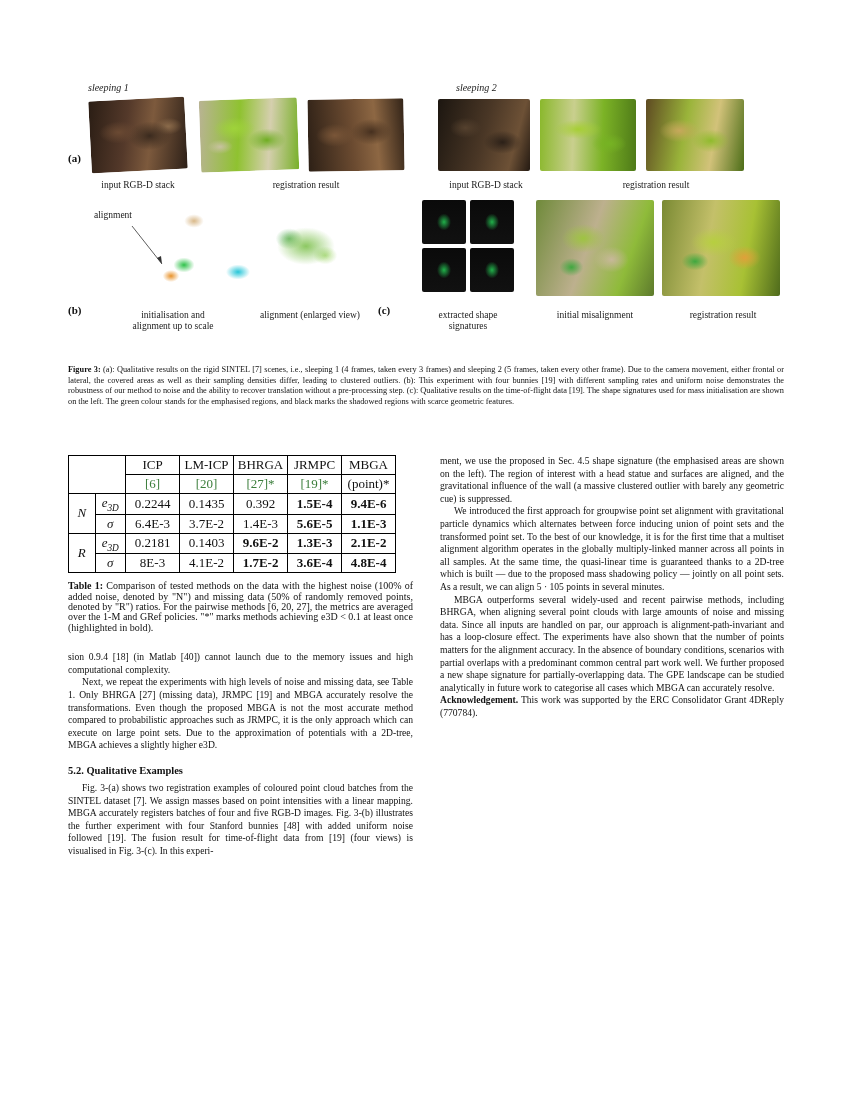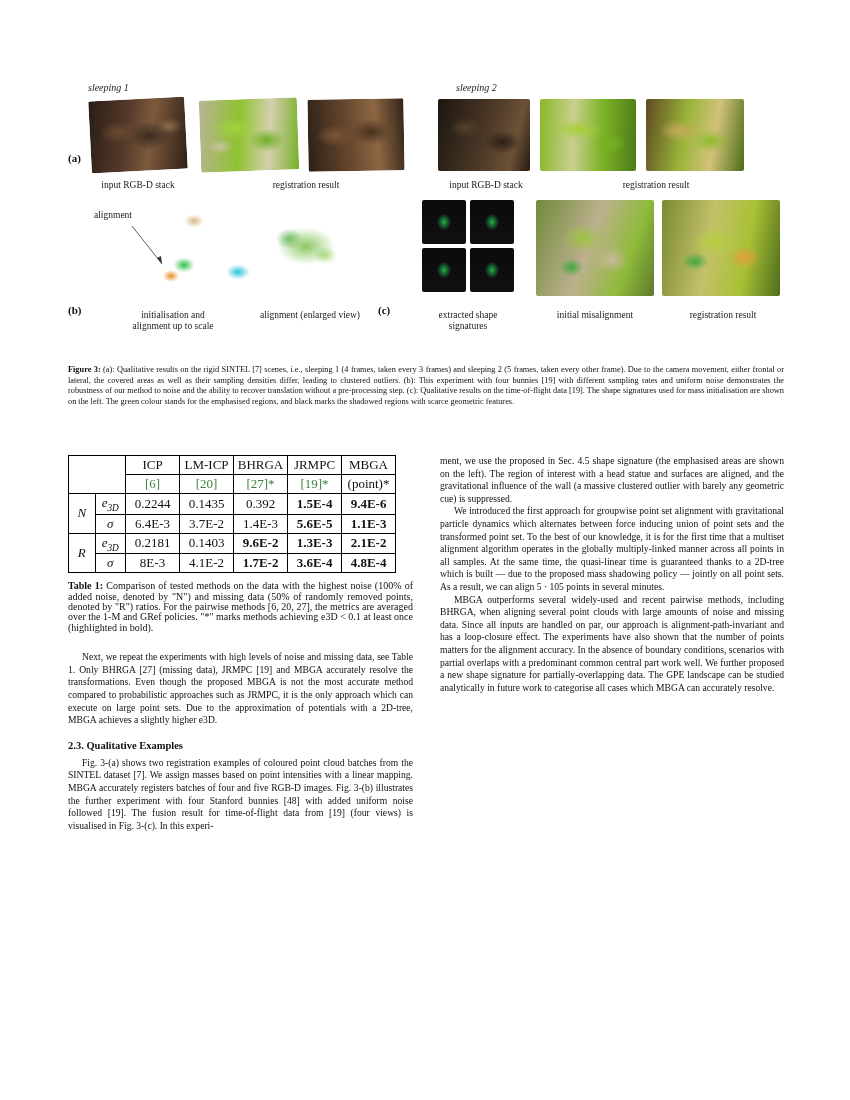--- a/index.html
+++ b/index.html
@@ -333,36 +333,42 @@
         <td class="b">4.8E-4</td>
       </tr>
     </tbody>
       </table>
 
     <div class="tbl-caption">
       <b>Table 1:</b><span> Comparison of tested methods on the data with the highest noise (100% of added noise, denoted by "N") and missing data (50% of randomly removed points, denoted by "R") ratios. For the pairwise methods [6, 20, 27], the metrics are averaged over the 1-M and GRef policies. "*" marks methods achieving e3D &lt; 0.1 at least once (highlighted in bold).</span>
     </div>
 
     <div class="body-text" style="margin-top:18px;">
+      <p style="text-indent:0;">sion 0.9.4 [18] (in Matlab [40]) cannot launch due to the memory issues and high computational complexity.</p>
       <p>Next, we repeat the experiments with high levels of noise and missing data, see Table 1. Only BHRGA [27] (missing data), JRMPC [19] and MBGA accurately resolve the transformations. Even though the proposed MBGA is not the most accurate method compared to probabilistic approaches such as JRMPC, it is the only approach which can execute on large point sets. Due to the approximation of potentials with a 2D-tree, MBGA achieves a slightly higher e3D.</p>
     </div>
 
-    <div class="subsection-head">2.3. Qualitative Examples</div>
+    <div class="subsection-head">5.2. Qualitative Examples</div>
 
     <div class="body-text">
       <p>Fig. 3-(a) shows two registration examples of coloured point cloud batches from the SINTEL dataset [7]. We assign masses based on point intensities with a linear mapping. MBGA accurately registers batches of four and five RGB-D images. Fig. 3-(b) illustrates the further experiment with four Stanford bunnies [48] with added uniform noise followed [19]. The fusion result for time-of-flight data from [19] (four views) is visualised in Fig. 3-(c). In this experi-</p>
     </div>
   </div>
 
   <div class="col-right">
     <div class="body-text">
       <p style="text-indent:0;">ment, we use the proposed in Sec. 4.5 shape signature (the emphasised areas are shown on the left). The region of interest with a head statue and surfaces are aligned, and the gravitational influence of the wall (a massive clustered outlier with barely any geometric cue) is suppressed.</p>
     </div>
 
 
     <div class="body-text">
       <p>We introduced the first approach for groupwise point set alignment with gravitational particle dynamics which alternates between force inducing union of point sets and the transformed point set. To the best of our knowledge, it is for the first time that a multiset alignment algorithm operates in the globally multiply-linked manner across all points in all samples. At the same time, the quasi-linear time is guaranteed thanks to a 2D-tree which is built — due to the proposed mass shadowing policy — jointly on all point sets. As a result, we can align 5 · 105 points in several minutes.</p>
       <p style="margin-top:0;">MBGA outperforms several widely-used and recent pairwise methods, including BHRGA, when aligning several point clouds with large amounts of noise and missing data. Since all inputs are handled on par, our approach is alignment-path-invariant and has a loop-closure effect. The experiments have also shown that the number of points matters for the alignment accuracy. In the absence of boundary conditions, scenarios with partial overlaps with a predominant common central part work well. We further proposed a new shape signature for partially-overlapping data. The GPE landscape can be studied analytically in future work to categorise all cases which MBGA can accurately resolve.</p>
     </div>
 
+    <div class="body-text" style="margin-top:0;">
+      <p style="text-indent:0;">
+        <b>Acknowledgement.</b><span> This work was supported by the ERC Consolidator Grant 4DReply (770784).</span>
+      </p>
+    </div>
   </div>
 
 </div>
 
 </body></html>

